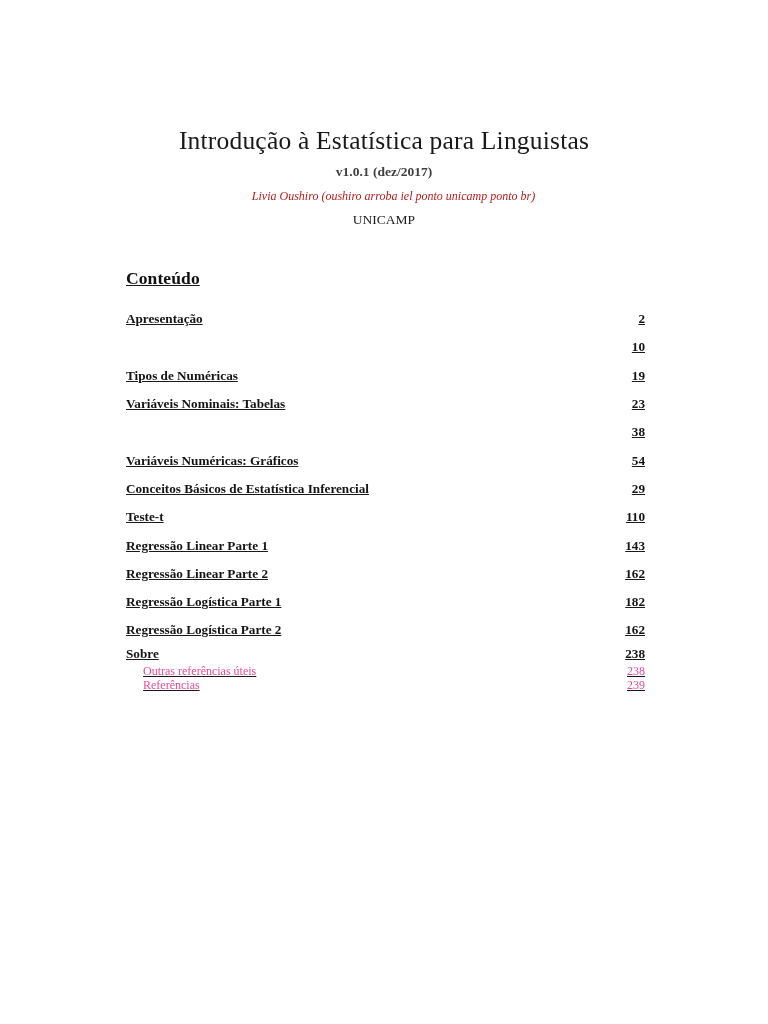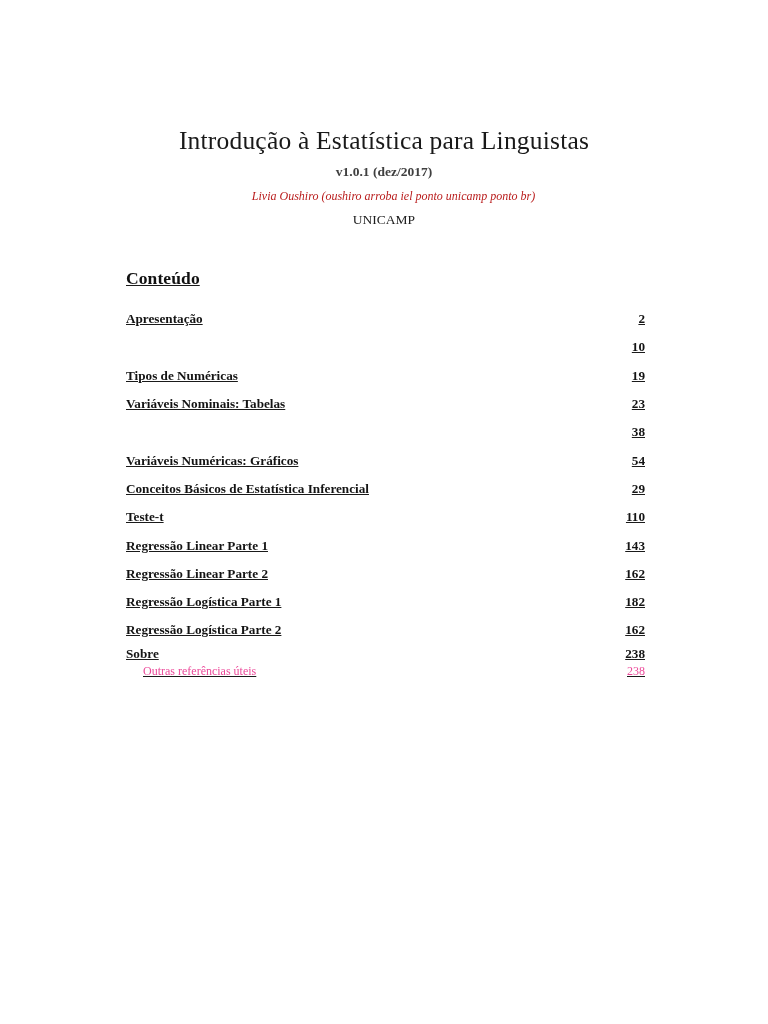--- a/index.html
+++ b/index.html
@@ -228,16 +228,21 @@
           <span class="toc-fill"></span>
           <span class="toc-page">238</span>
         </li>
       </ul>
     <ul class="toc-sublist" id="toc-sublist">
         <li class="toc-subrow">
           <span class="toc-sublabel">Outras referências úteis</span>
           <span class="toc-leader"></span>
           <span class="toc-subpage">238</span>
         </li>
+        <li class="toc-subrow">
+          <span class="toc-sublabel">Referências</span>
+          <span class="toc-leader"></span>
+          <span class="toc-subpage">239</span>
+        </li>
       </ul>
   </div>
 
 </div>
 
 </body></html>

